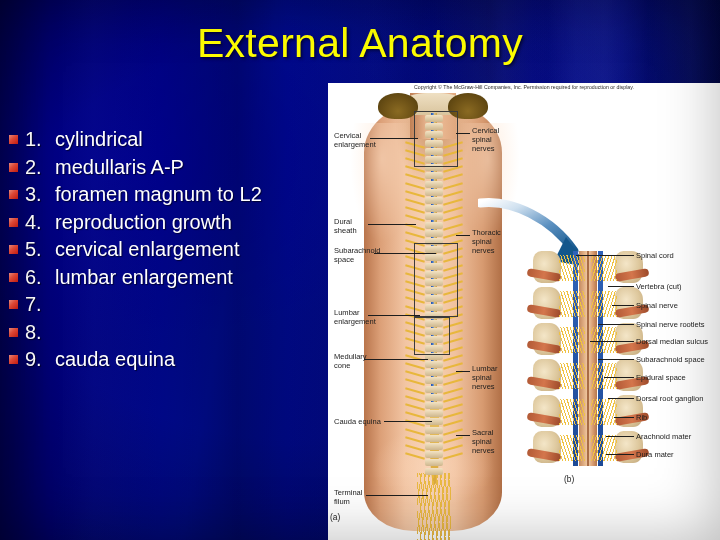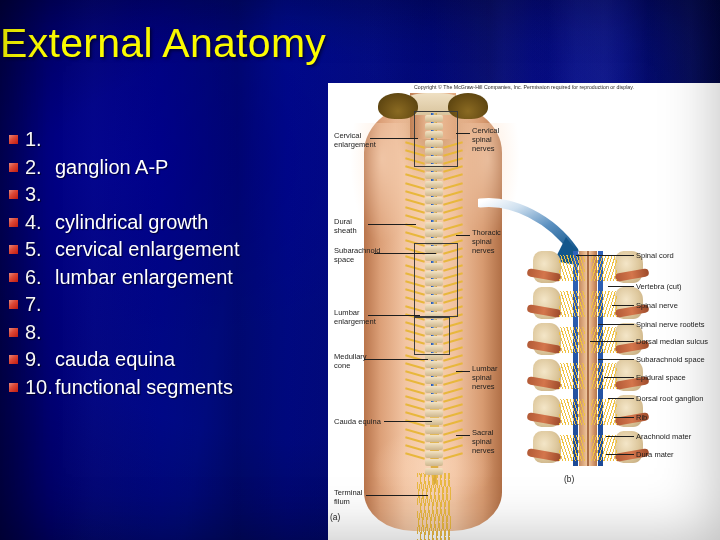--- a/index.html
+++ b/index.html
@@ -35,21 +35,21 @@
         rgba(0,0,0,0) 76%,
         rgba(80,95,225,.18) 84%,
         rgba(0,0,0,0) 90%,
         rgba(60,75,205,.12) 96%,
         rgba(0,0,0,0) 100%);}
   .vign{position:absolute;inset:0;pointer-events:none;
     background:radial-gradient(ellipse 85% 80% at 40% 45%, rgba(0,0,0,0) 45%, rgba(0,0,0,.35) 100%);}
 
   
   #title{
-    position:absolute;left:0;top:18px;width:720px;
+    position:absolute;left:0;top:18px;width:720px;text-align:center;
     color:#ffff00;font-size:41px;line-height:50px;font-weight:400;
     letter-spacing:.3px;
     text-shadow:1px 1px 0 rgba(0,0,60,.55), 2px 2px 3px rgba(0,0,0,.45);
     white-space:nowrap;
   }
 
   
   #bullets{position:absolute;left:9px;top:126px;width:320px;}
   .row{display:flex;align-items:flex-start;height:27.5px;}
   .bullet{
@@ -179,34 +179,36 @@
   <div class="drape d1"></div>
   <div class="drape d2"></div>
   <div class="vign"></div>
 
   <div id="title">External Anatomy</div>
 
   <div id="bullets">
     <div class="row">
       <span class="bullet"></span>
       <span class="num">1.</span>
+      <span class="txt">cylindrical</span>
     </div>
     <div class="row">
       <span class="bullet"></span>
       <span class="num">2.</span>
-      <span class="txt">ganglion A-P</span>
+      <span class="txt">medullaris A-P</span>
     </div>
     <div class="row">
       <span class="bullet"></span>
       <span class="num">3.</span>
+      <span class="txt">foramen magnum to L2</span>
     </div>
     <div class="row">
       <span class="bullet"></span>
       <span class="num">4.</span>
-      <span class="txt">cylindrical growth</span>
+      <span class="txt">reproduction growth</span>
     </div>
     <div class="row">
       <span class="bullet"></span>
       <span class="num">5.</span>
       <span class="txt">cervical enlargement</span>
     </div>
     <div class="row">
       <span class="bullet"></span>
       <span class="num">6.</span>
       <span class="txt">lumbar enlargement</span>
@@ -216,25 +218,20 @@
       <span class="num">7.</span>
     </div>
     <div class="row">
       <span class="bullet"></span>
       <span class="num">8.</span>
     </div>
     <div class="row">
       <span class="bullet"></span>
       <span class="num">9.</span>
       <span class="txt">cauda equina</span>
-    </div>
-    <div class="row">
-      <span class="bullet"></span>
-      <span class="num">10.</span>
-      <span class="txt">functional segments</span>
     </div>
   </div>
 
   <div id="figure">
 
     <div id="copyright">Copyright © The McGraw-Hill Companies, Inc. Permission required for reproduction or display.</div>
 
     <div id="panelA">
       <div id="torso"></div>
       <div class="shoulder shL"></div>

